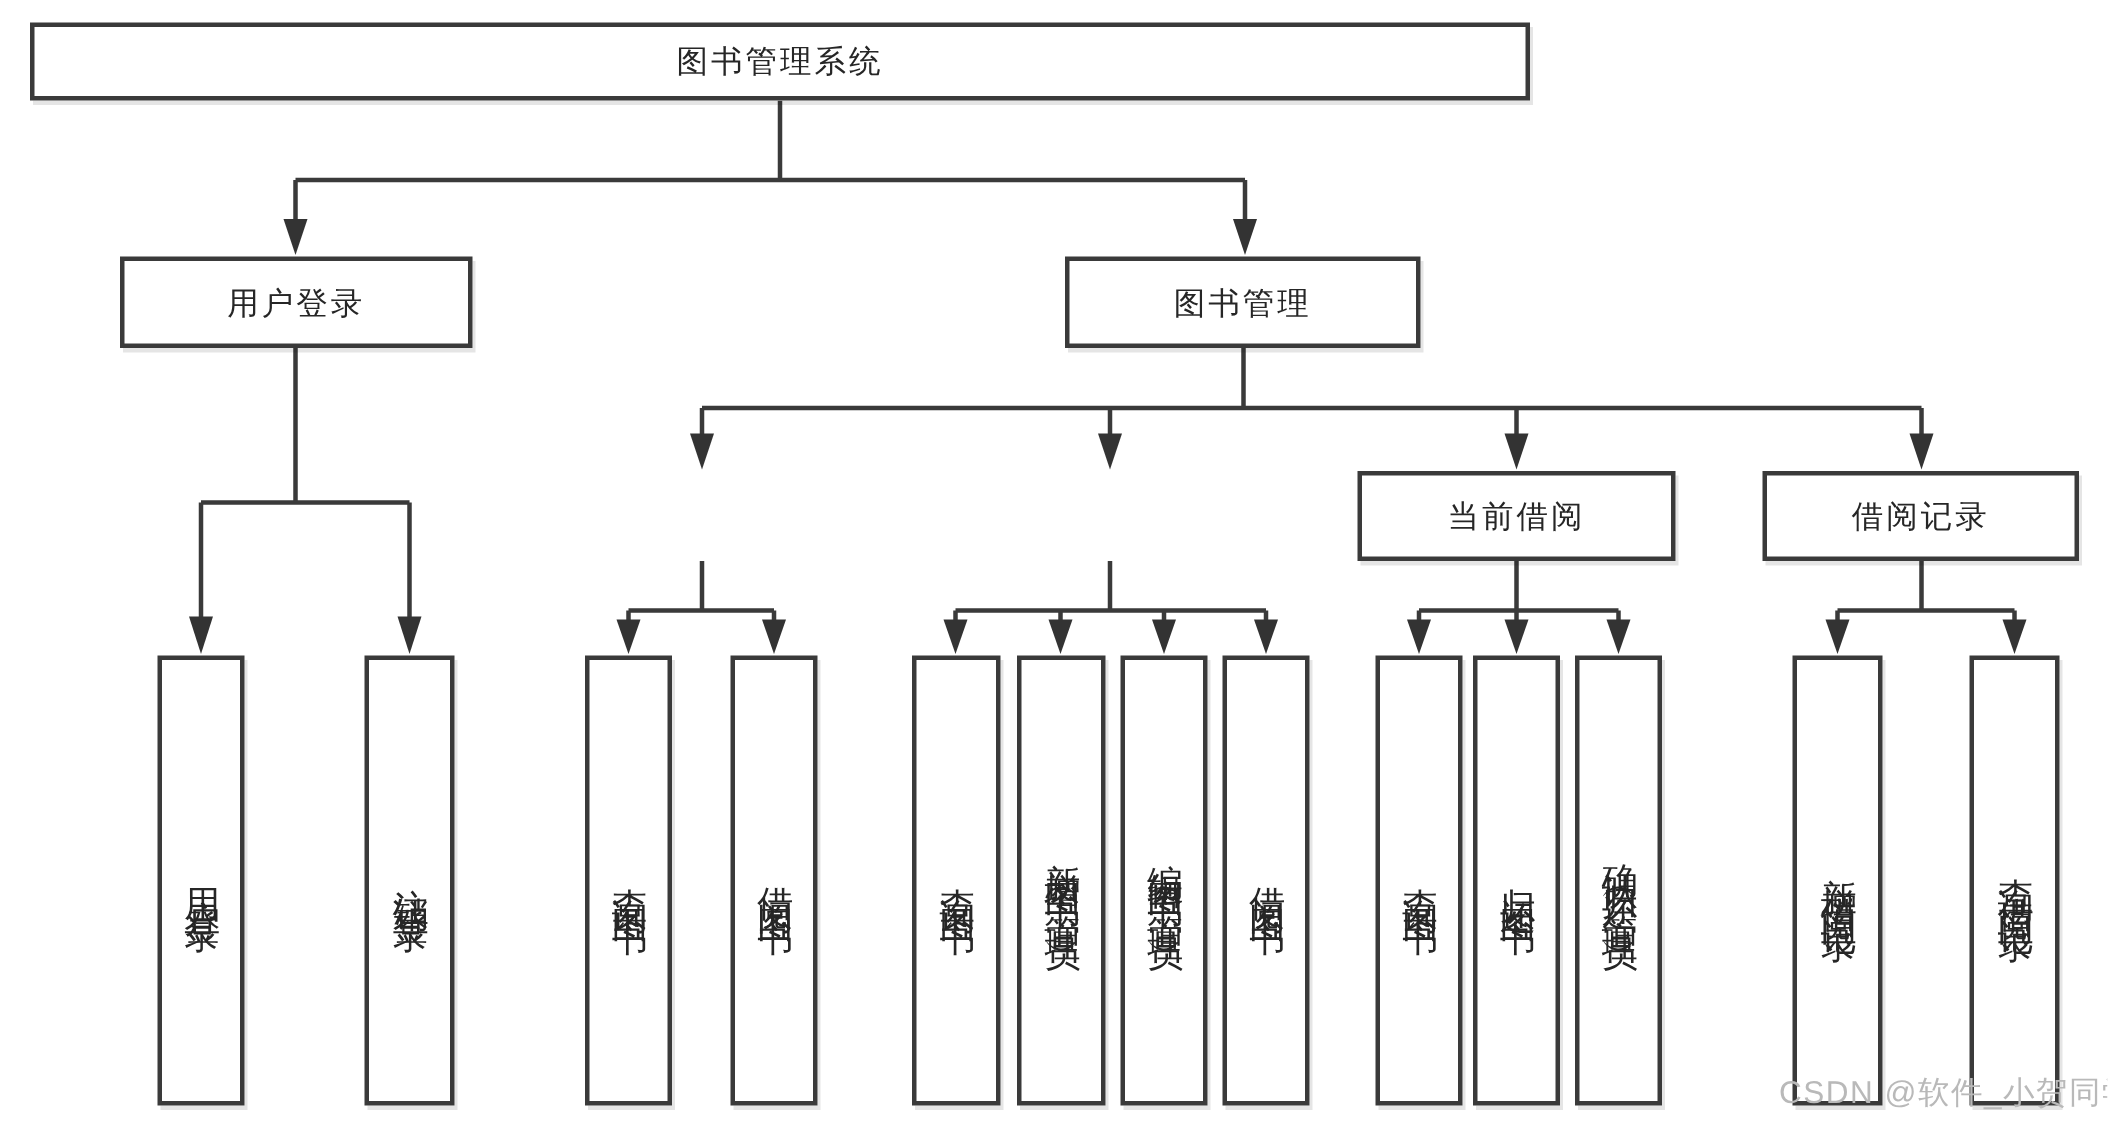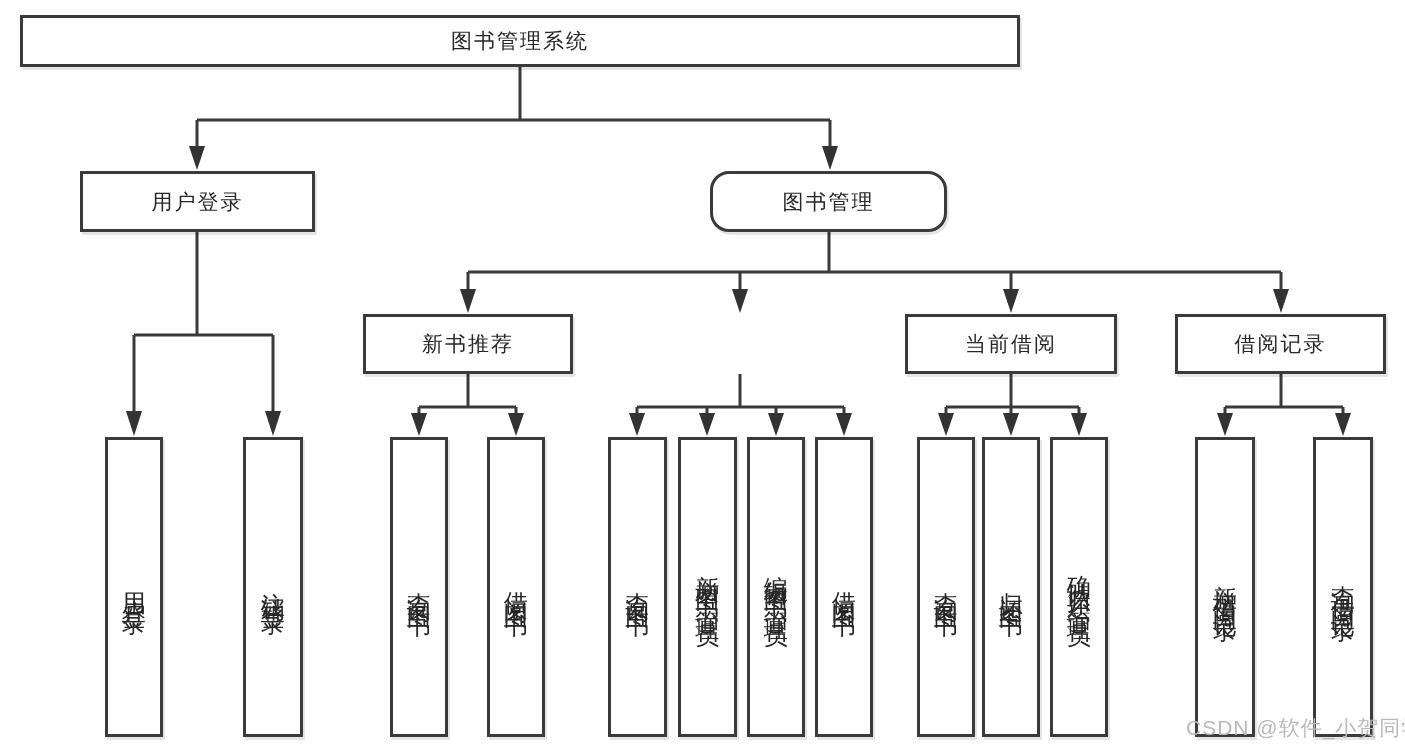--- a/index.html
+++ b/index.html
@@ -66,23 +66,22 @@
       <polygon points="1003,413 1019,413 1011,436"></polygon>
       <polygon points="1071,413 1087,413 1079,436"></polygon>
       <polygon points="1217,413 1233,413 1225,436"></polygon>
       <polygon points="1335,413 1351,413 1343,436"></polygon>
     </g>
   </svg>
 
   <div class="box h" style="left:20px;top:15px;width:1000px;height:52px;">图书管理系统</div>
 
   <div class="box h" style="left:80px;top:171px;width:235px;height:61px;">用户登录</div>
-  <div class="box h" style="left:710px;top:171px;width:237px;height:61px;border-radius:19px;">图书管理</div>
+  <div class="box h" style="left:710px;top:171px;width:237px;height:61px;">图书管理</div>
 
-  <div class="box h" style="left:363px;top:314px;width:210px;height:60px;">新书推荐</div>
   <div class="box h" style="left:905px;top:314px;width:212px;height:60px;">当前借阅</div>
   <div class="box h" style="left:1175px;top:314px;width:211px;height:60px;">借阅记录</div>
 
   <div class="box" style="left:105px;top:437px;width:58px;height:300px;">
     <span class="vtext">用户登录</span>
   </div>
   <div class="box" style="left:243px;top:437px;width:60px;height:300px;">
     <span class="vtext">注销登录</span>
   </div>
 

